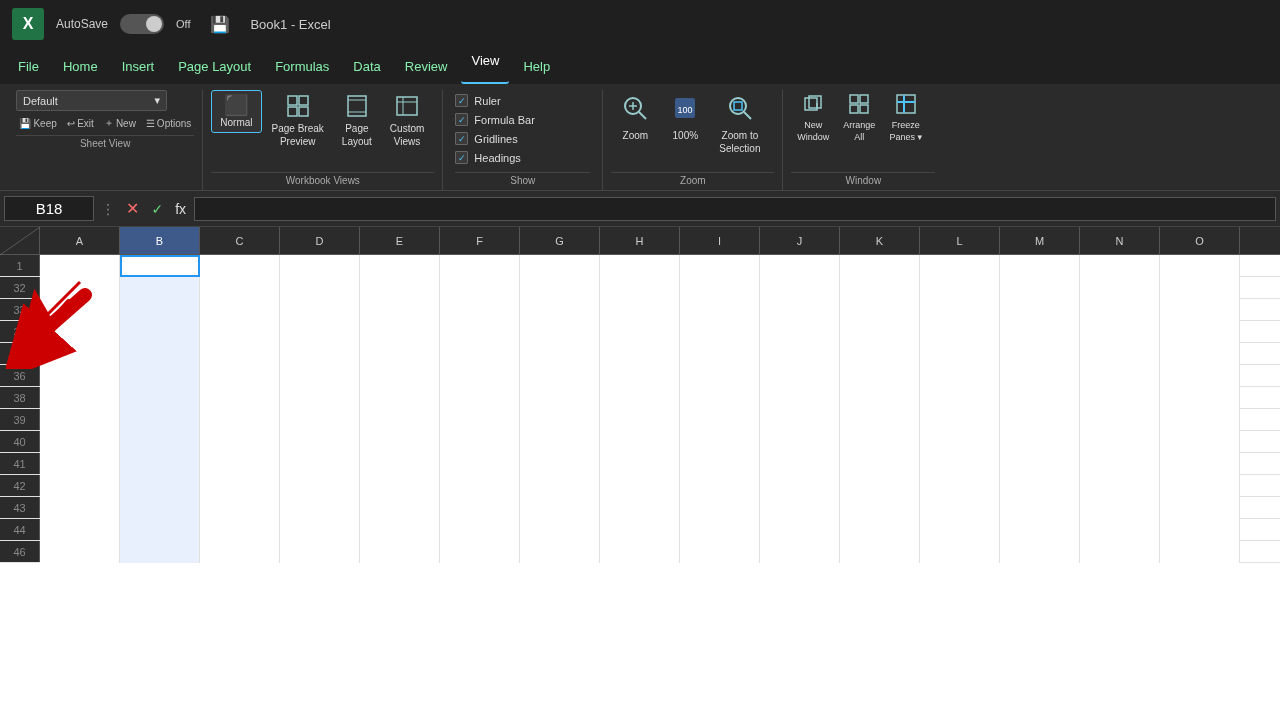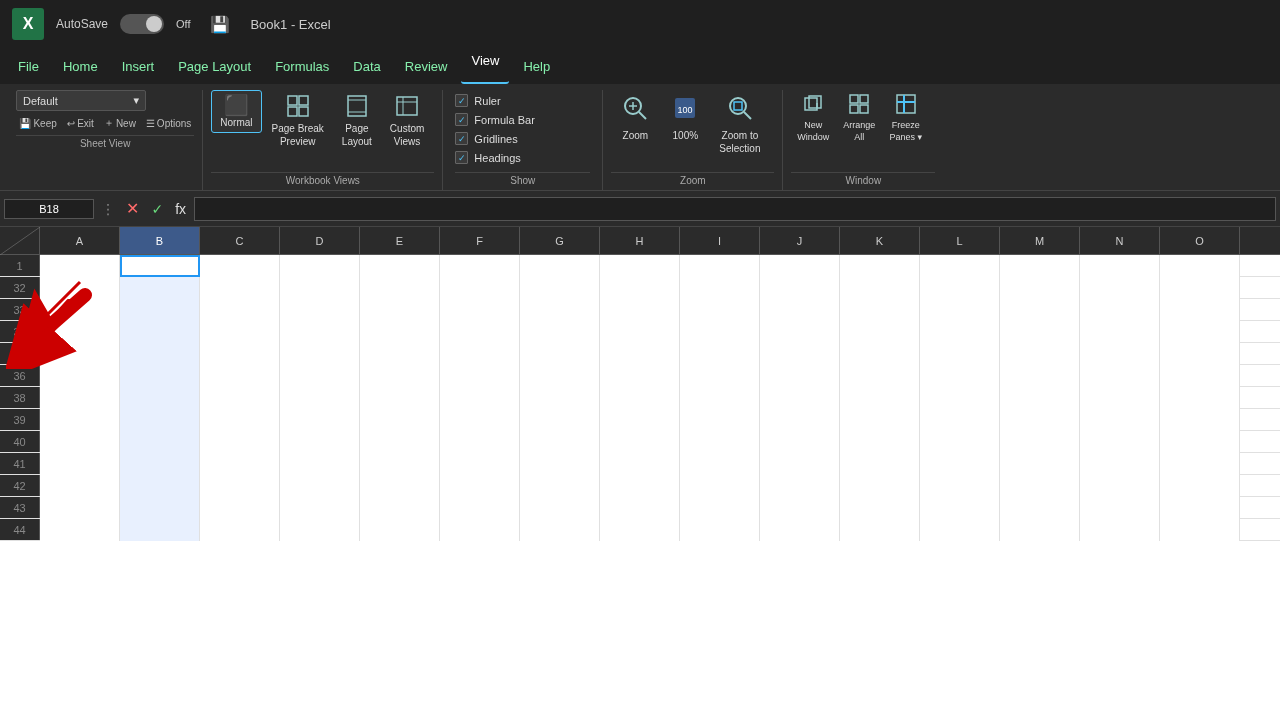--- a/index.html
+++ b/index.html
@@ -119,21 +119,21 @@
       border: 1px solid #555;
       color: #ddd;
       padding: 3px 6px;
       font-size: 11px;
       border-radius: 2px;
       display: flex;
       align-items: center;
       justify-content: space-between;
       cursor: pointer;
       margin-bottom: 4px;
-      width: 130px;
+      width: 151px;
     }
     .sheet-view-actions {
       display: flex;
       gap: 4px;
       font-size: 10px;
       color: #bbb;
     }
     .sv-action {
       display: flex; align-items: center; gap: 2px;
       cursor: pointer; padding: 1px 3px;
@@ -216,21 +216,21 @@
       border-bottom: 1px solid #444;
       padding: 0 4px;
       gap: 4px;
     }
     #name-box {
       width: 90px;
       background: #1f1f1f;
       border: 1px solid #555;
       color: #fff;
       padding: 3px 6px;
-      font-size: 11px;
+      font-size: 15px;
       text-align: center;
     }
     #formula-dots {
       color: #888; font-size: 14px; cursor: pointer; padding: 0 3px;
     }
     #formula-cancel { color: #ff6b6b; font-size: 16px; cursor: pointer; padding: 0 4px; }
     #formula-confirm { color: #69db7c; font-size: 14px; cursor: pointer; padding: 0 4px; }
     #formula-fx { color: #ddd; font-size: 14px; padding: 0 4px; cursor: pointer; }
     #formula-input {
       flex: 1;
@@ -805,20 +805,38 @@
           <div class="grid-cell"></div>
           <div class="grid-cell"></div>
           <div class="grid-cell"></div>
           <div class="grid-cell"></div>
           <div class="grid-cell"></div>
           <div class="grid-cell"></div>
           <div class="grid-cell"></div>
           <div class="grid-cell"></div>
           <div class="grid-cell"></div>
       </div>
+      <div class="grid-row">
+        <div class="row-num">46</div>
+        <div class="grid-cell"></div>
+          <div class="grid-cell selected-col"></div>
+          <div class="grid-cell"></div>
+          <div class="grid-cell"></div>
+          <div class="grid-cell"></div>
+          <div class="grid-cell"></div>
+          <div class="grid-cell"></div>
+          <div class="grid-cell"></div>
+          <div class="grid-cell"></div>
+          <div class="grid-cell"></div>
+          <div class="grid-cell"></div>
+          <div class="grid-cell"></div>
+          <div class="grid-cell"></div>
+          <div class="grid-cell"></div>
+          <div class="grid-cell"></div>
+      </div>
 
     </div>
 
     <svg style="position:absolute;left:10px;top:60px;width:100px;height:80px;z-index:20;pointer-events:none;">
       <defs>
         <marker id="ah2" markerWidth="8" markerHeight="8" refX="4" refY="4" orient="auto">
           <polygon points="0,0 8,4 0,8" fill="#cc0000"></polygon>
         </marker>
       </defs>
 

